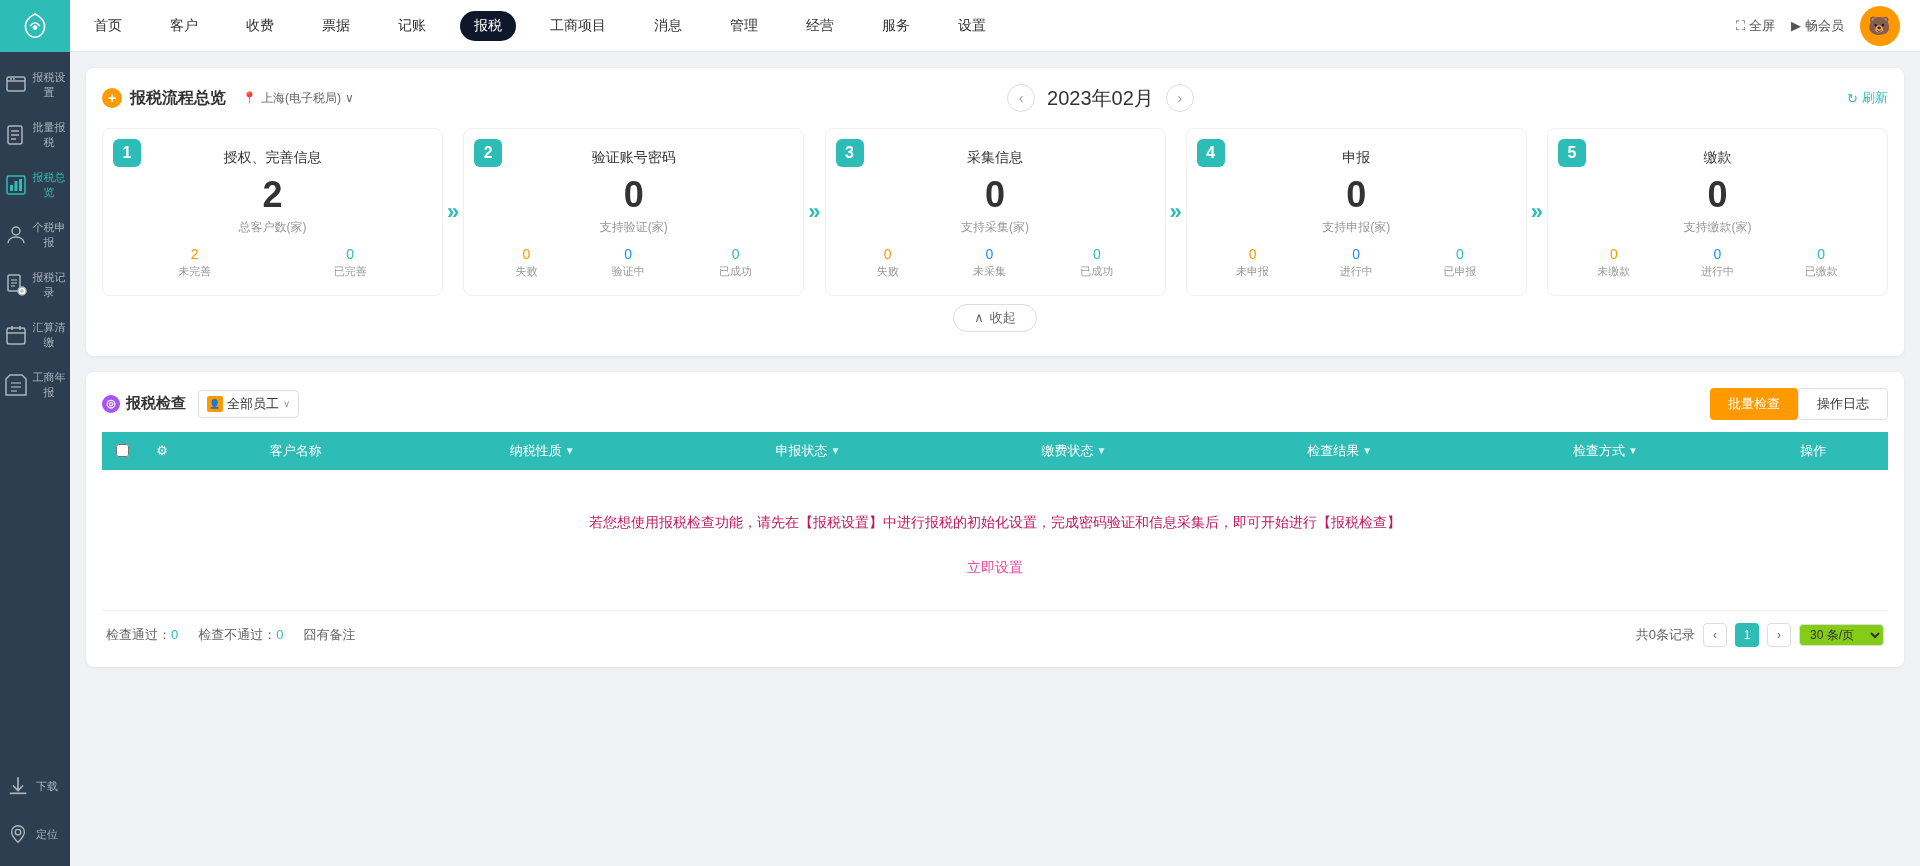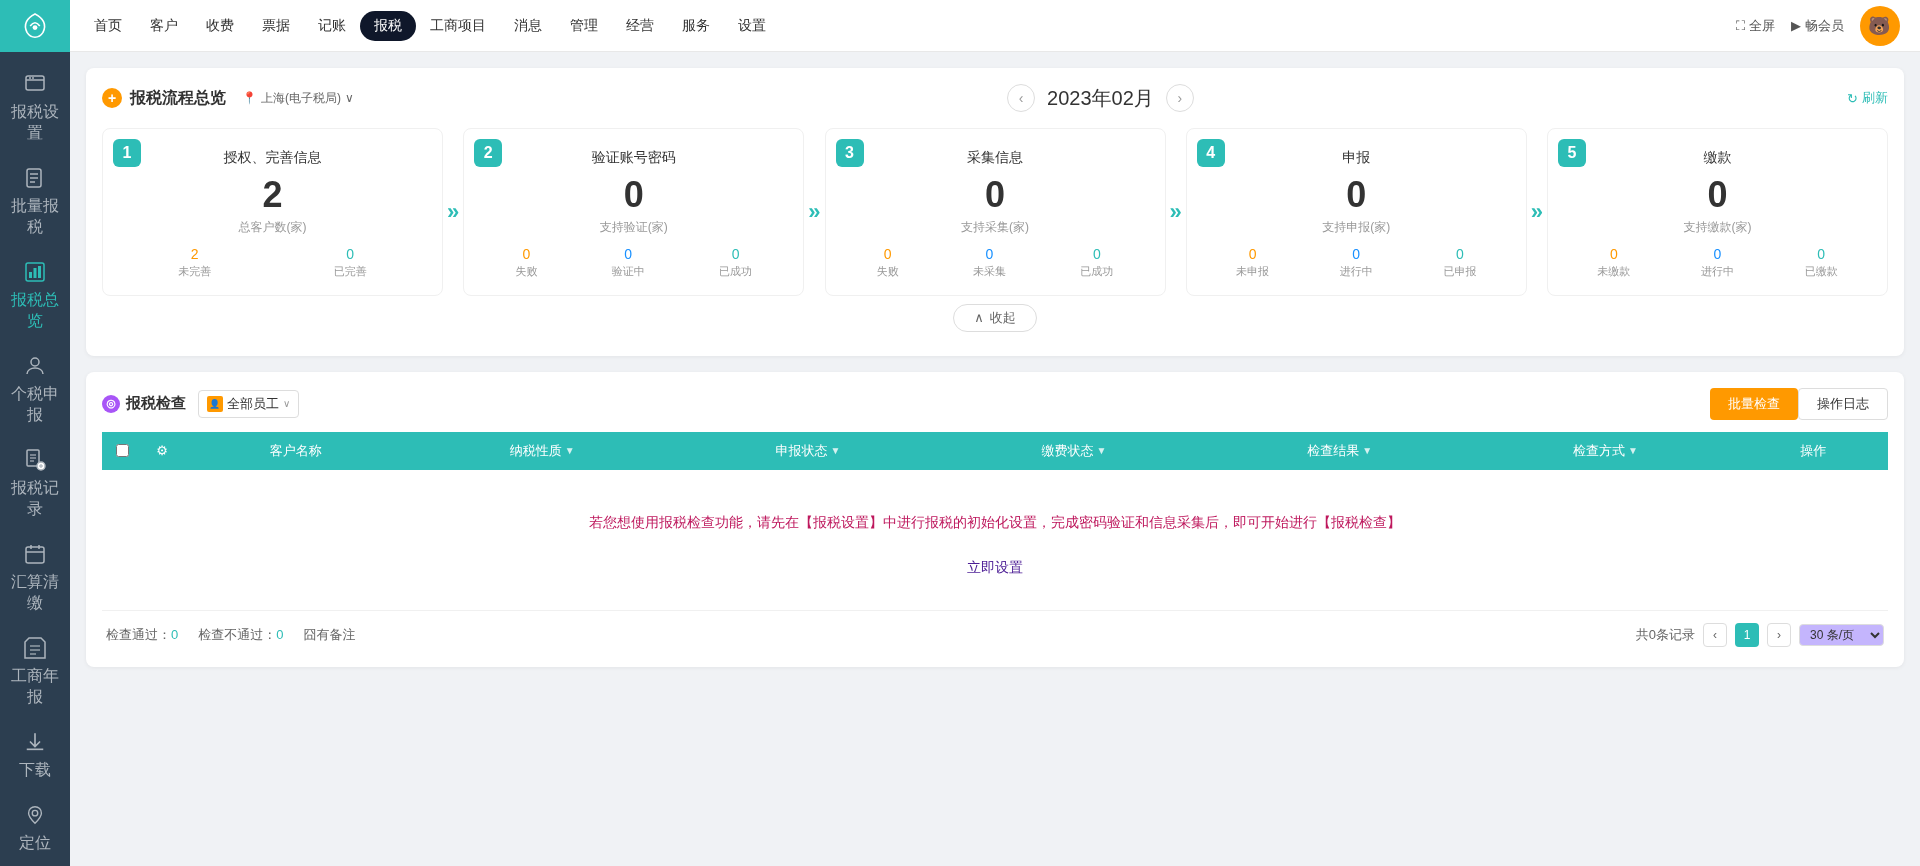--- a/index.html
+++ b/index.html
@@ -23,21 +23,21 @@
       align-items: center;
       justify-content: center;
       flex-shrink: 0;
     }
     .top-nav-logo svg { width: 32px; height: 32px; }
     .top-nav-menu {
       display: flex;
       align-items: center;
       flex: 1;
       padding: 0 10px;
-      gap: 0;
+      gap: 20px;
     }
     .nav-item {
       padding: 6px 14px;
       border-radius: 4px;
       cursor: pointer;
       font-size: 14px;
       color: #333;
       white-space: nowrap;
     }
     .nav-item.active {
@@ -84,26 +84,26 @@
       background: #2c3e50;
       display: flex;
       flex-direction: column;
       align-items: center;
       padding: 8px 0;
       flex-shrink: 0;
       overflow-y: auto;
     }
     .sidebar-item {
       display: flex;
-      flex-direction: column;
+      flex-direction: row;
       align-items: center;
       padding: 10px 4px;
       cursor: pointer;
       color: #adb5bd;
-      font-size: 16px;
+      font-size: 11px;
       width: 100%;
       text-align: center;
       gap: 4px;
       border-radius: 4px;
     }
     .sidebar-item.active { color: #2dbdb6; }
     .sidebar-icon {
       width: 28px;
       height: 28px;
       display: flex;
@@ -421,21 +421,21 @@
     }
     .filter-icon { font-size: 10px; opacity: 0.8; }
 
     .table-empty {
       text-align: center;
       padding: 40px;
       color: #666;
       font-size: 14px;
     }
     .table-empty-link {
-      color: #4c1d95;
+      color: #ec4899;
       cursor: pointer;
       text-decoration: none;
     }
 
     
     .table-footer {
       display: flex;
       align-items: center;
       justify-content: space-between;
       padding: 12px 4px 4px;
@@ -470,21 +470,21 @@
       justify-content: center;
       font-size: 12px;
     }
     .per-page-select {
       border: 1px solid #ddd;
       border-radius: 4px;
       padding: 2px 6px;
       font-size: 12px;
       color: #333;
       cursor: pointer;
-      background: #c4b5fd;
+      background: #84cc16;
     }
 
     
     .checkbox-th {
       display: flex;
       align-items: center;
       justify-content: center;
     }
     input[type="checkbox"] { cursor: pointer; }
 

